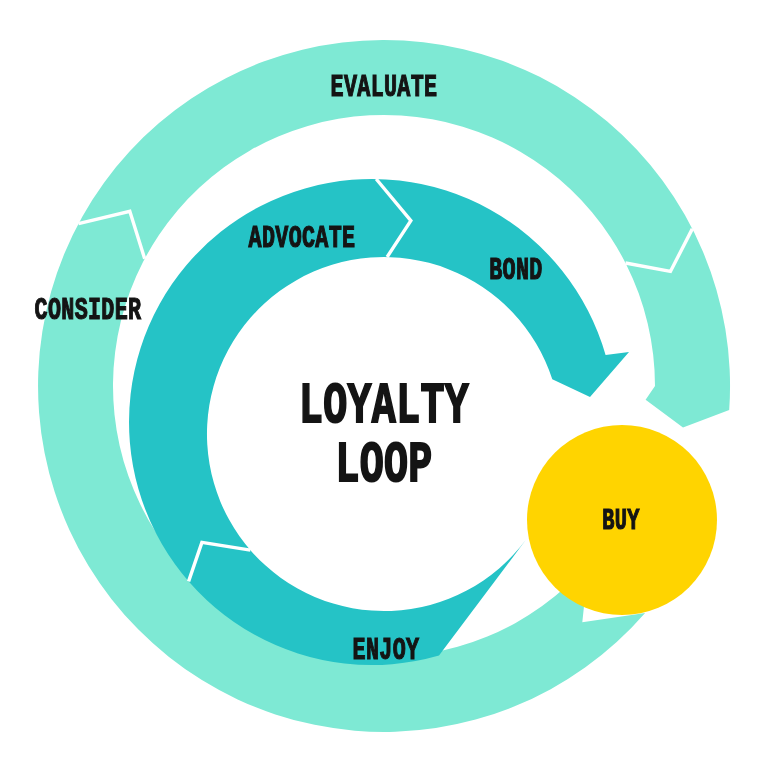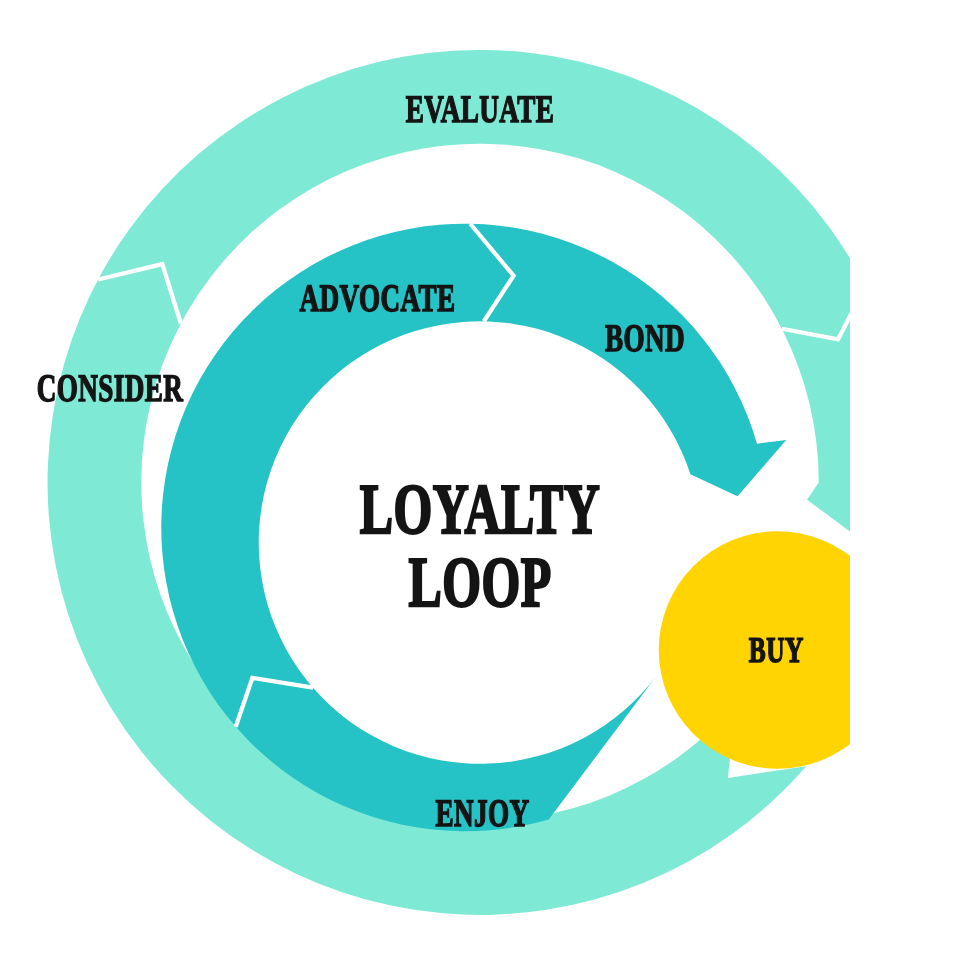--- a/index.html
+++ b/index.html
@@ -1,21 +1,21 @@
 <!DOCTYPE html>
 <html><head>
 <meta charset="utf-8">
 <style>
   html,body{margin:0;padding:0;background:#ffffff;}
   .stage{
     position:relative;
-    width:680px;height:768px;
+    width:768px;height:768px;
     background:#ffffff;
     overflow:hidden;
-    font-family:Liberation Serif, serif;
+    font-family:Liberation Mono, monospace;
   }
   .stage svg{position:absolute;left:0;top:0;}
   .ring-label{
     position:absolute;
     transform:translate(-50%,-50%) scaleX(0.70);
     transform-origin:center;
     font-size:31px;
     font-weight:700;
     letter-spacing:0.5px;
     white-space:nowrap;

